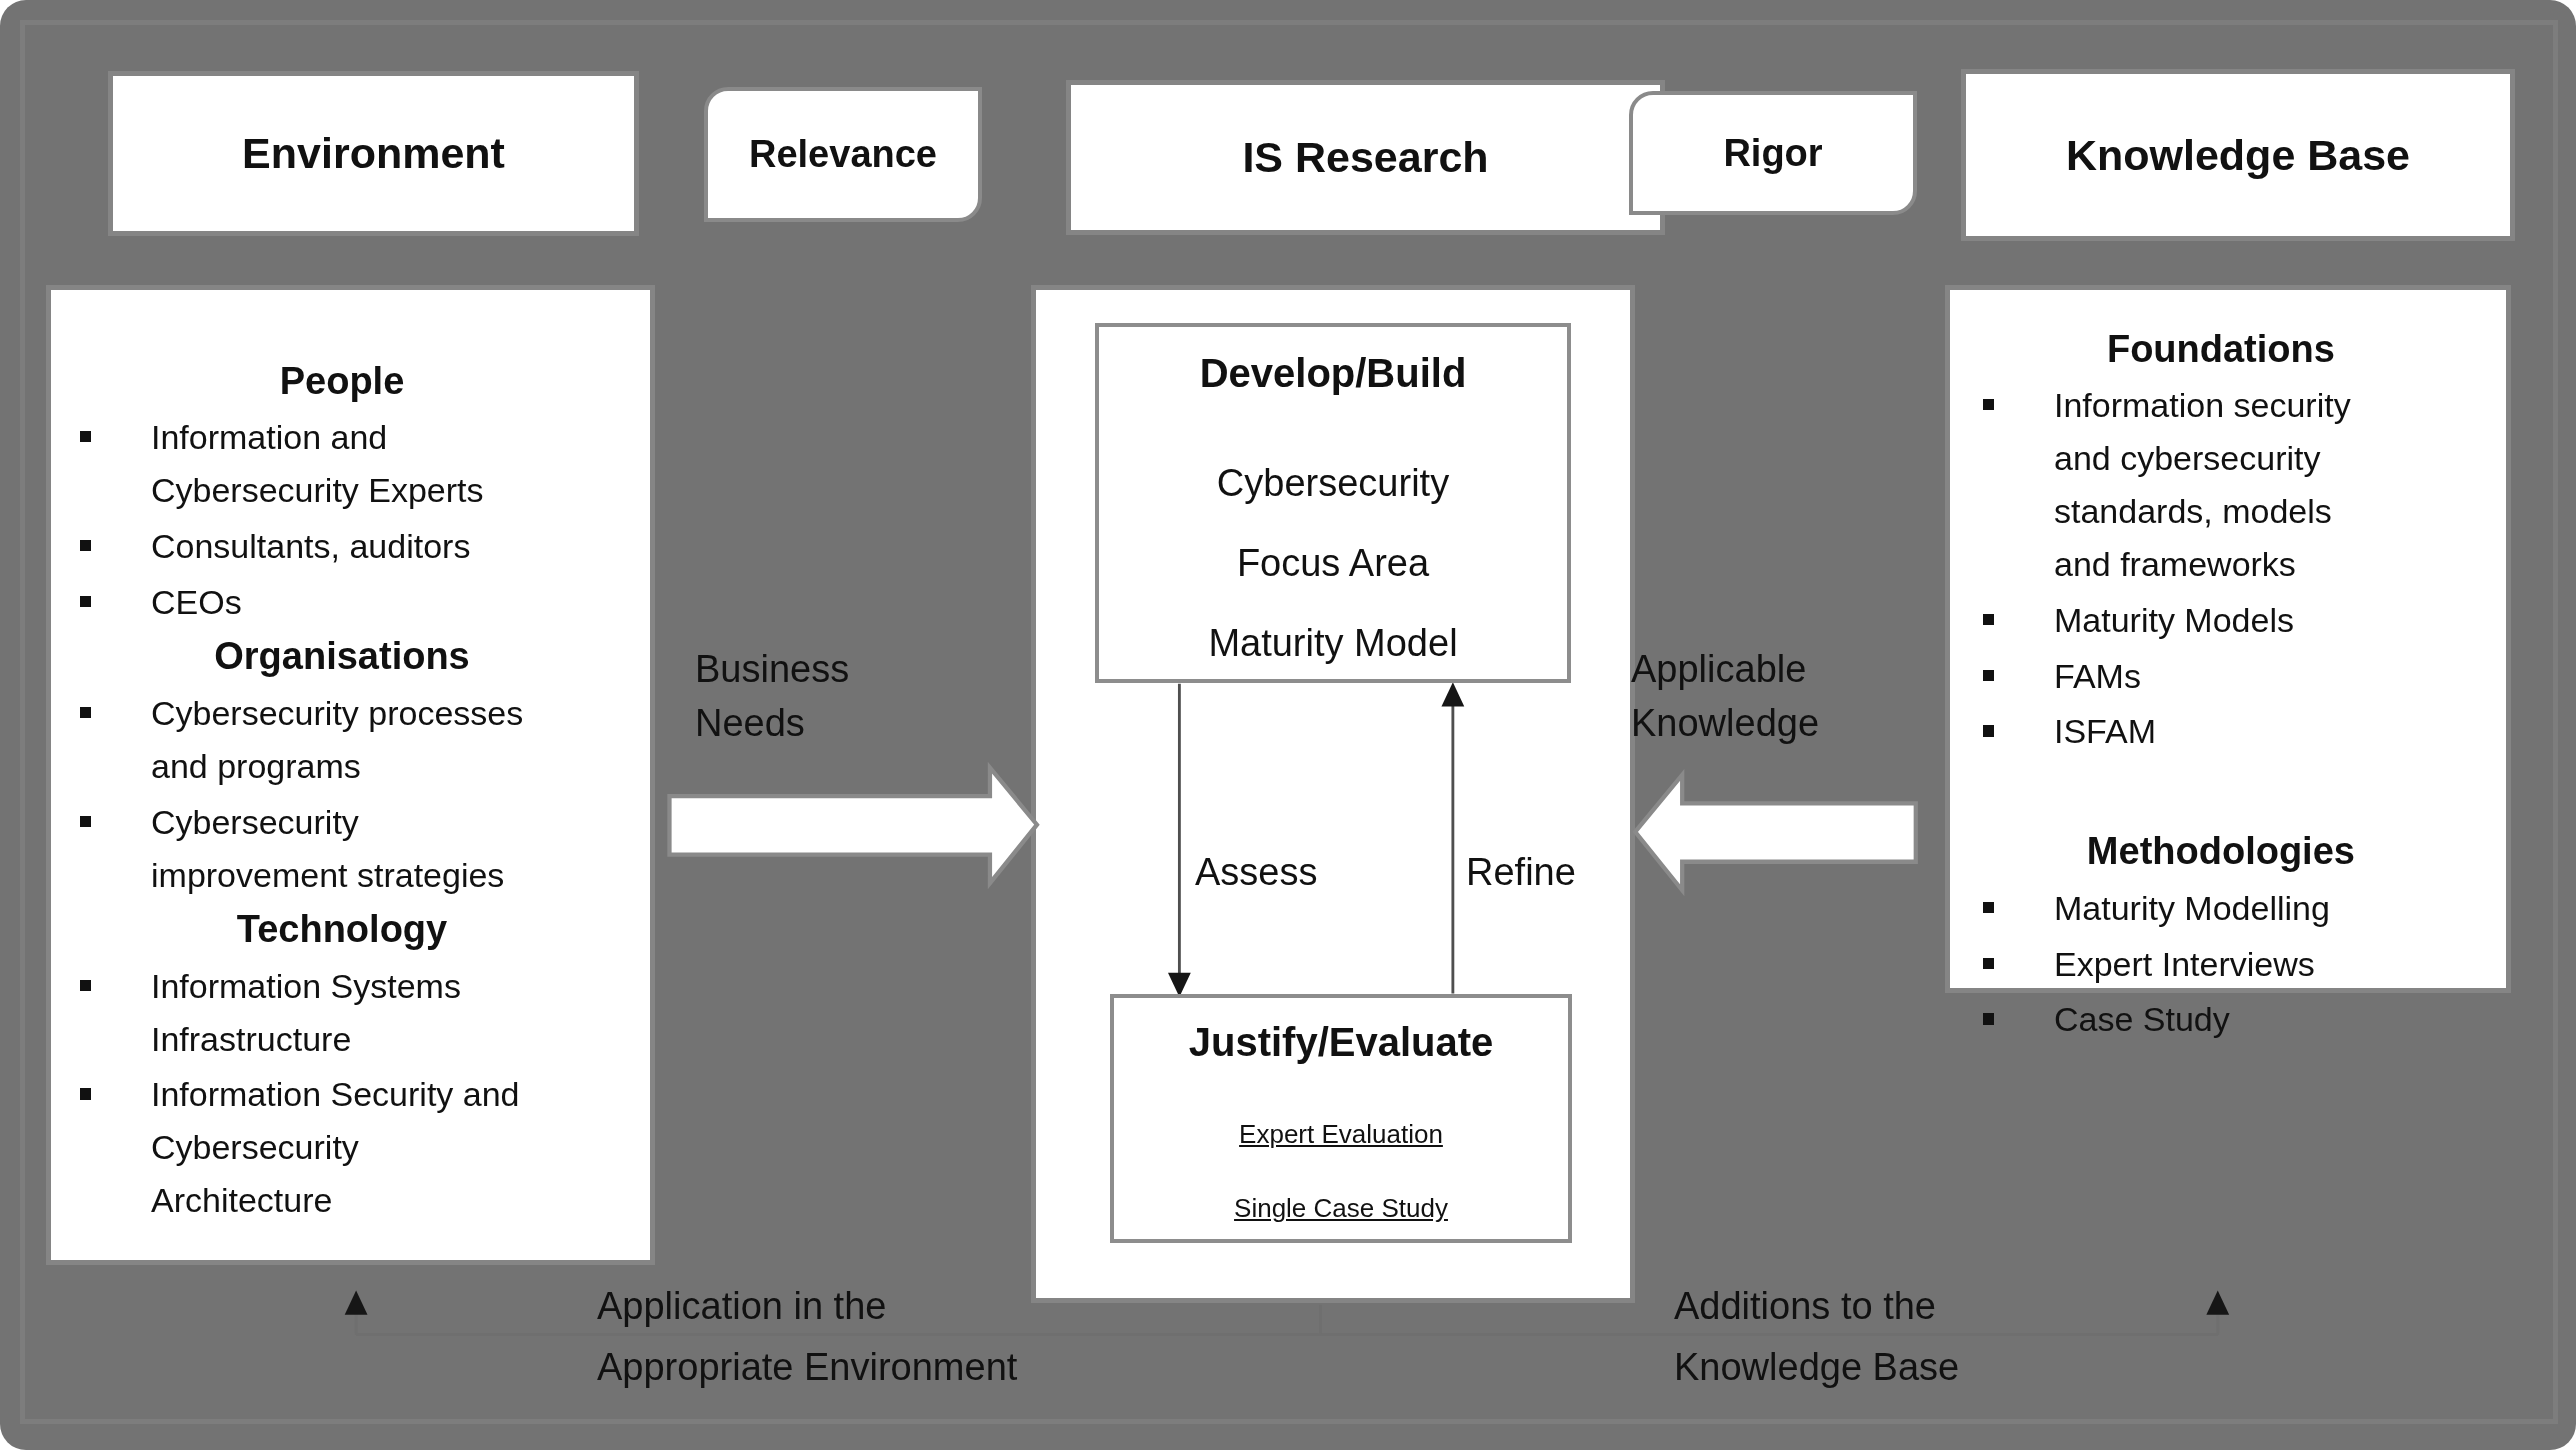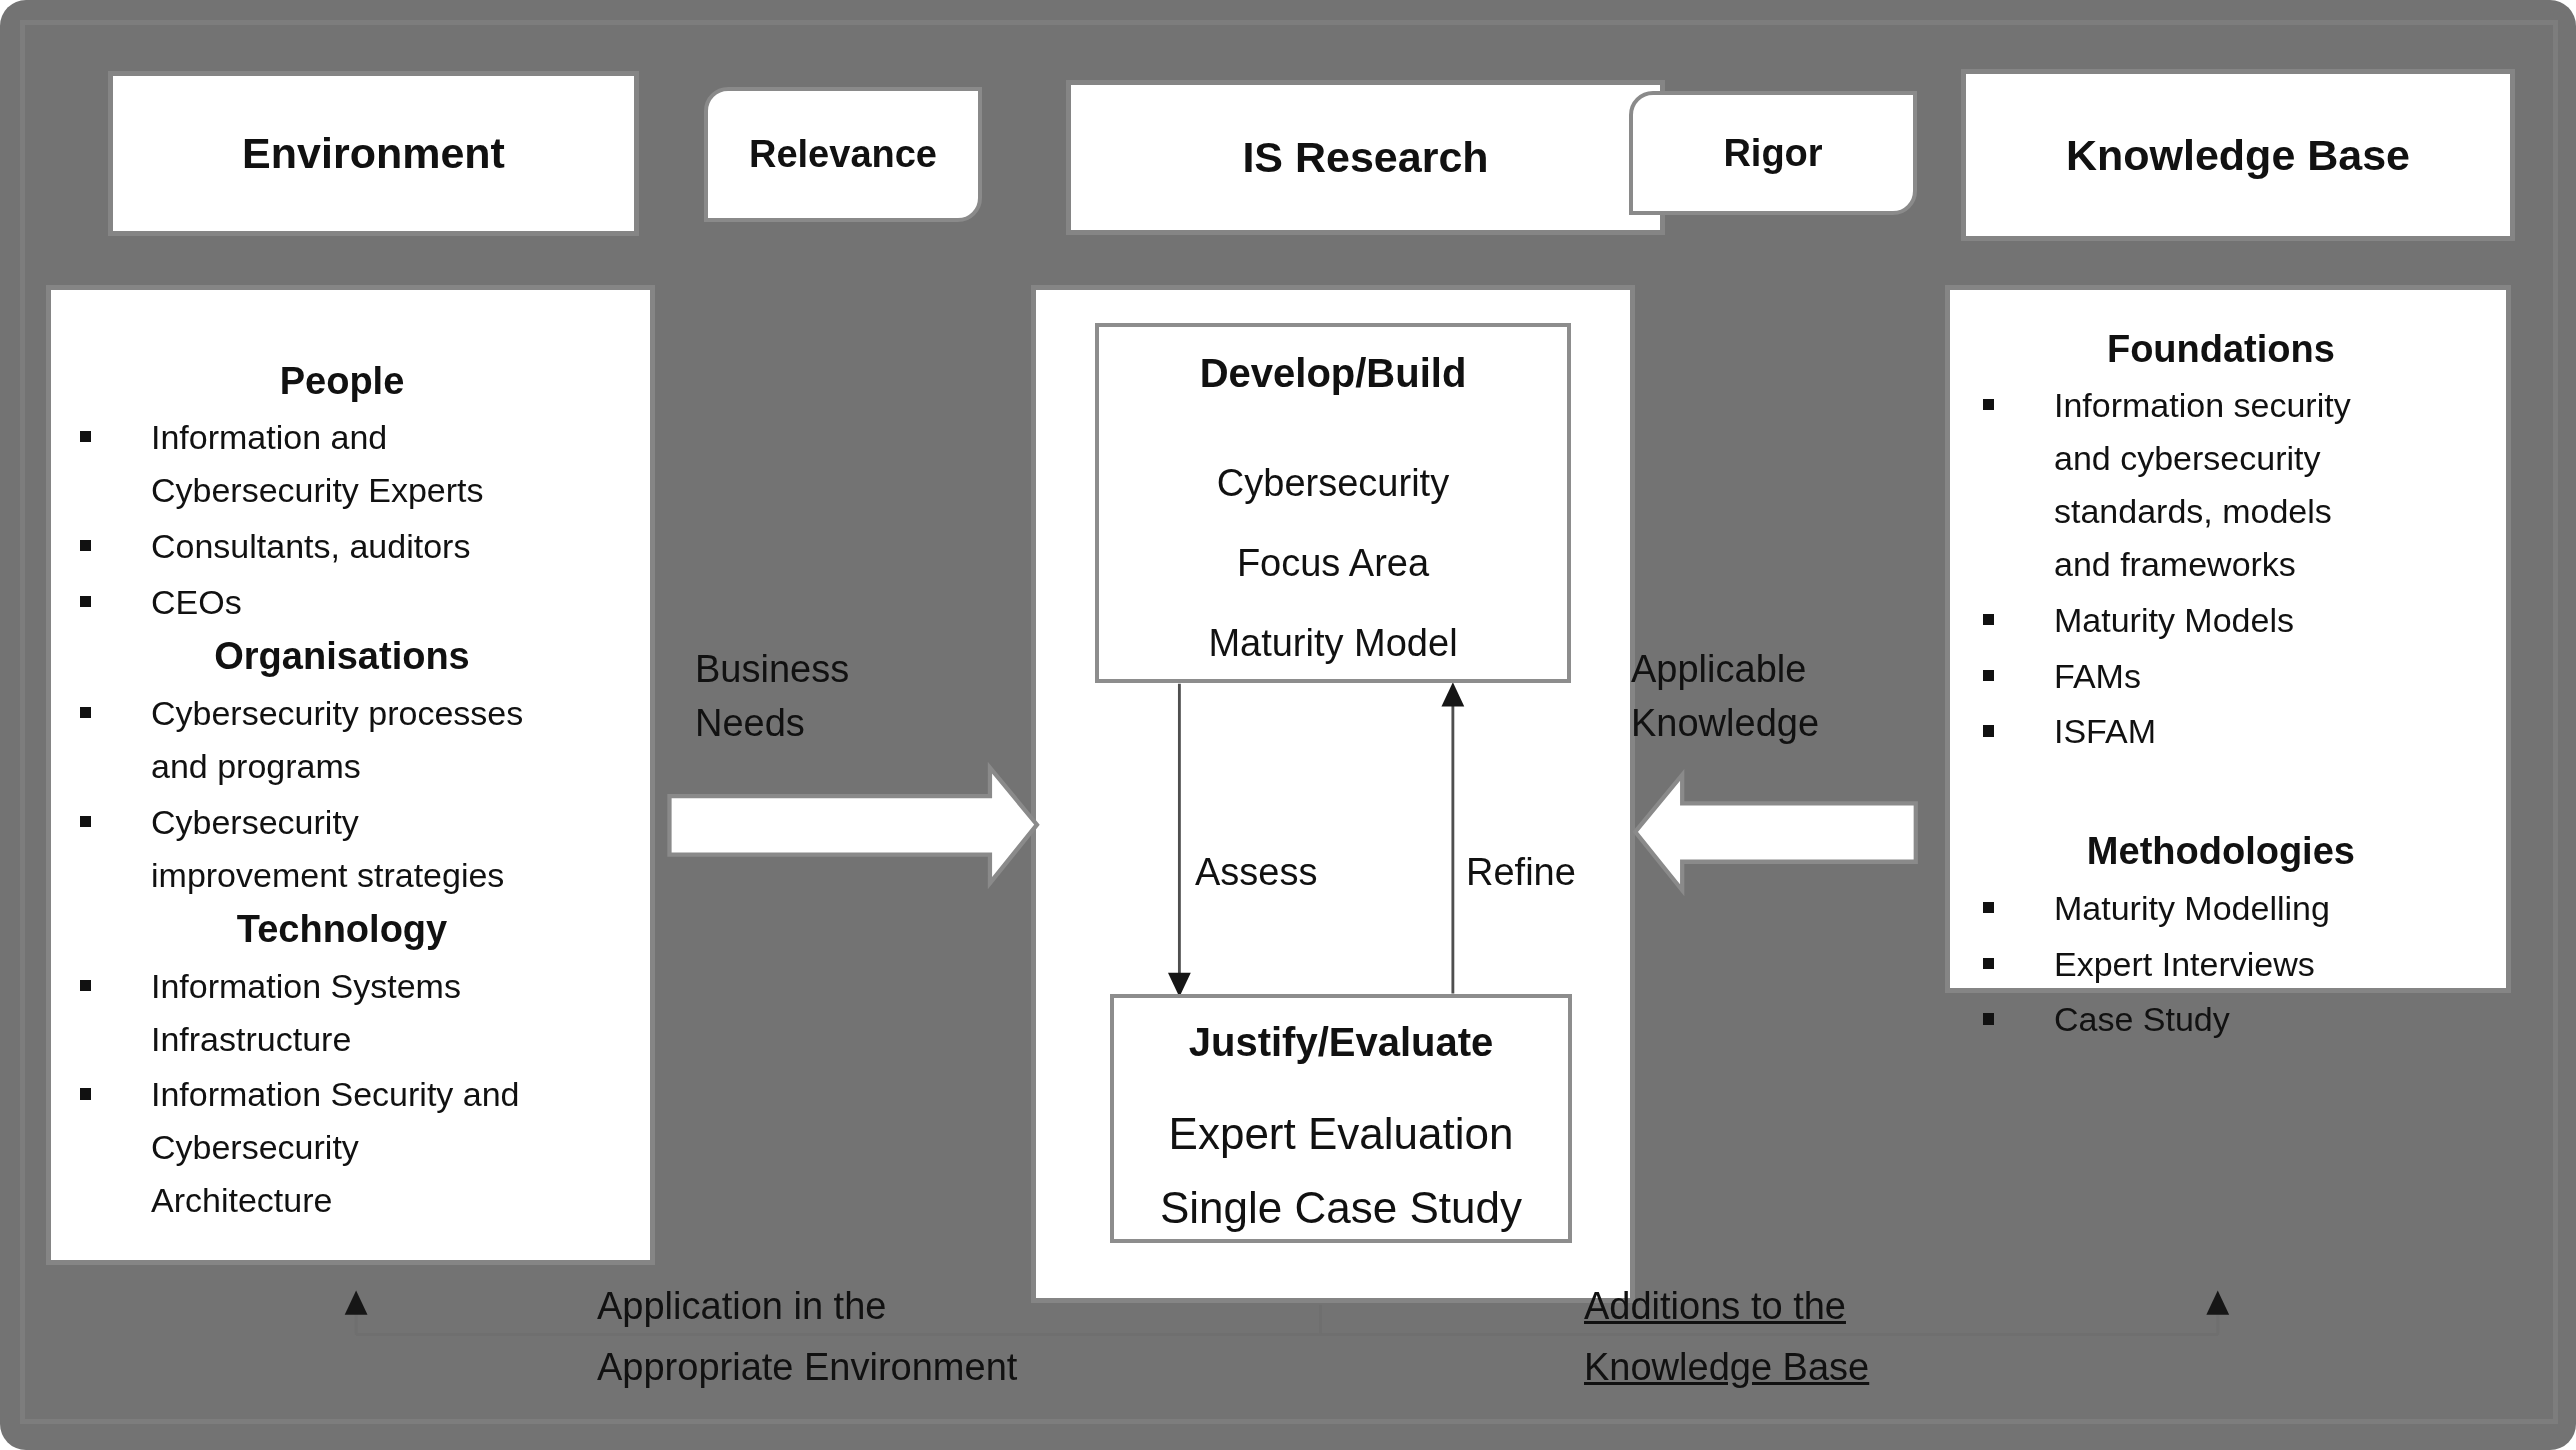--- a/index.html
+++ b/index.html
@@ -31,30 +31,30 @@
   .li{position:relative;padding-left:100px;font-size:34px;line-height:53px;margin-bottom:2.8px;white-space:pre-line;}
   .li::before{content:"";position:absolute;left:28.5px;top:20px;width:11.4px;height:11.4px;background:#111;}
   #kb-panel .li{padding-left:104px;}
   #kb-panel .li::before{left:33px;}
   
   .inner-box{border:4.3px solid #8d8d8d;background:transparent;z-index:3;text-align:center;}
   #develop-box{left:1095px;top:323px;width:476px;height:360px;padding-top:23px;}
   #justify-box{left:1110px;top:994px;width:462px;height:249px;padding-top:21.4px;}
   .inner-title{font-size:40px;font-weight:700;line-height:47px;}
   #develop-box .inner-body{margin-top:46px;font-size:38px;line-height:80px;white-space:pre-line;}
-  #justify-box .inner-body{margin-top:31px;font-size:44px;line-height:74px;white-space:pre-line;}
+  #justify-box .inner-body{margin-top:31px;font-size:26px;line-height:74px;white-space:pre-line;text-decoration:underline;}
   
   .flow-label{font-size:38px;line-height:54px;white-space:pre-line;z-index:4;}
   #business-needs-label{left:695px;top:642px;}
   #applicable-knowledge-label{left:1631px;top:642px;}
   #assess-label{left:1195px;top:845px;}
   #refine-label{left:1466px;top:845px;}
   .bottom-label{font-size:38px;line-height:61px;white-space:pre-line;z-index:4;}
   #application-label{left:597px;top:1276px;}
-  #additions-label{left:1584px;top:1276px;text-decoration:underline;}
+  #additions-label{left:1674px;top:1276px;}
   
   #connectors{left:0;top:0;width:2576px;height:1450px;z-index:2;pointer-events:none;}
 </style>
 </head>
 <body>
 
 <div id="stage">
 
   <div id="outer-frame" class="abs"></div>
 

